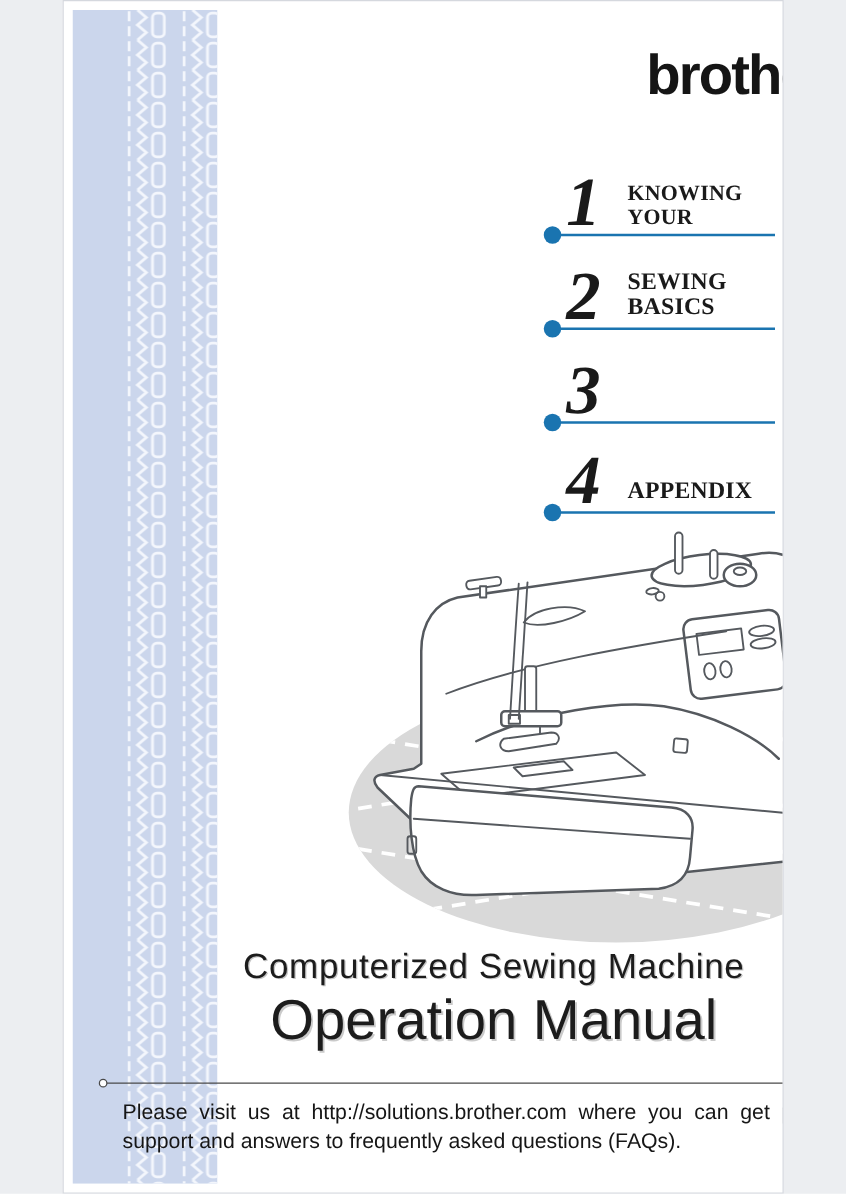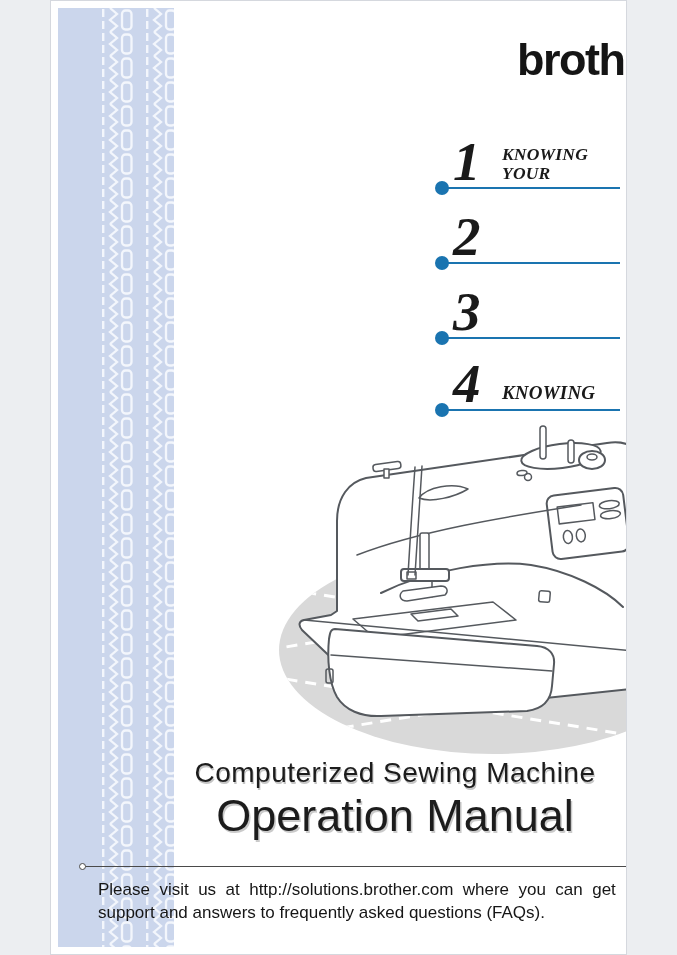--- a/index.html
+++ b/index.html
@@ -21,21 +21,21 @@
   
   .chapter{position:absolute;left:387px;right:6px;height:70px;border-bottom:2px solid var(--accent);}
   .ch1{top:118px;} .ch2{top:193px;} .ch3{top:268px;} .ch4{top:340px;}
   .ch-dot{position:absolute;left:-3px;bottom:-8px;width:14px;height:14px;border-radius:50%;background:var(--accent);}
   .ch-num{
     position:absolute;left:15px;top:15px;font-family:"Liberation Serif","DejaVu Serif",serif;
     font-style:italic;font-weight:bold;font-size:55px;line-height:1;color:var(--ink);
   }
   .ch-title{
     position:absolute;left:64px;bottom:5px;font-family:"Liberation Serif","DejaVu Serif",serif;
-    font-style:italic;font-weight:bold;font-size:19px;line-height:1.08;color:var(--ink);letter-spacing:.2px;
+    font-weight:bold;font-size:19px;line-height:1.08;color:var(--ink);letter-spacing:.2px;
   }
   .ch-title.two-line{font-size:17.5px;bottom:4px;}
   .ch-title span{display:block;}
   .tab{position:absolute;left:627px;width:68px;height:68px;border-radius:50%;background:var(--accent);}
   .tab1{top:121px;} .tab2{top:196px;} .tab3{top:271px;} .tab4{top:343px;}
   
   .art{position:absolute;left:218px;top:422px;width:444px;height:338px;}
   .mc{stroke:var(--line);stroke-width:2;stroke-linejoin:round;stroke-linecap:round;}
   .sf{fill:#fff;} .s{fill:none;} .thin{stroke-width:1.5;}
   
@@ -78,30 +78,33 @@
 
   <div class="chapter ch1">
     <span class="ch-num">1</span>
     <div class="ch-title two-line">
       <span>KNOWING YOUR</span>
     </div>
     <span class="ch-dot"></span>
   </div>
   <div class="chapter ch2">
     <span class="ch-num">2</span>
+    <div class="ch-title">
+      <span>SEWING BASICS</span>
+    </div>
     <span class="ch-dot"></span>
   </div>
   <div class="chapter ch3">
     <span class="ch-num">3</span>
     <span class="ch-dot"></span>
   </div>
   <div class="chapter ch4">
     <span class="ch-num">4</span>
     <div class="ch-title">
-      <span>KNOWING</span>
+      <span>APPENDIX</span>
     </div>
     <span class="ch-dot"></span>
   </div>
 
   <span class="tab tab1"></span>
   <span class="tab tab2"></span>
   <span class="tab tab3"></span>
   <span class="tab tab4"></span>
 
   <svg class="art" viewBox="0 0 444 338">

